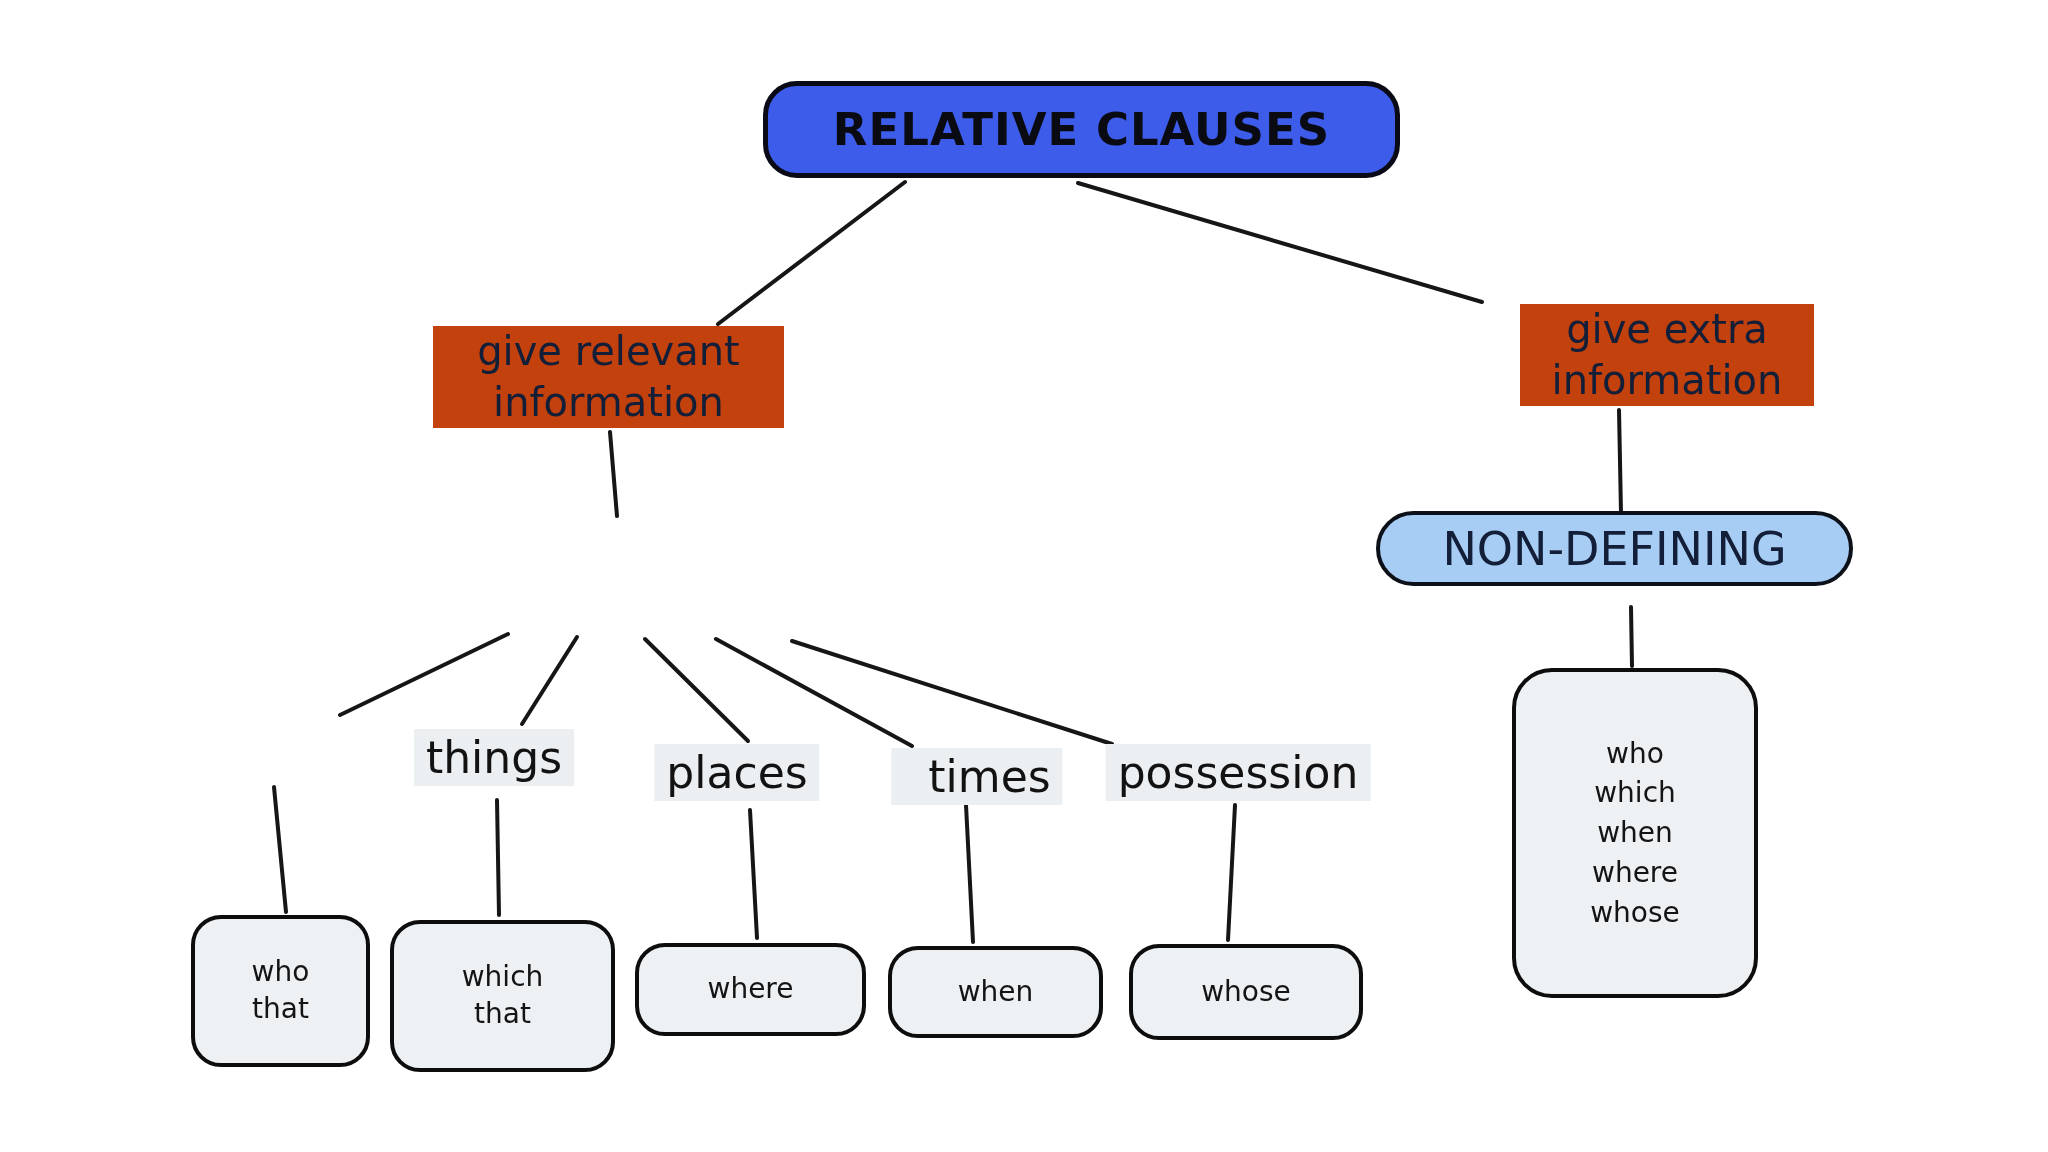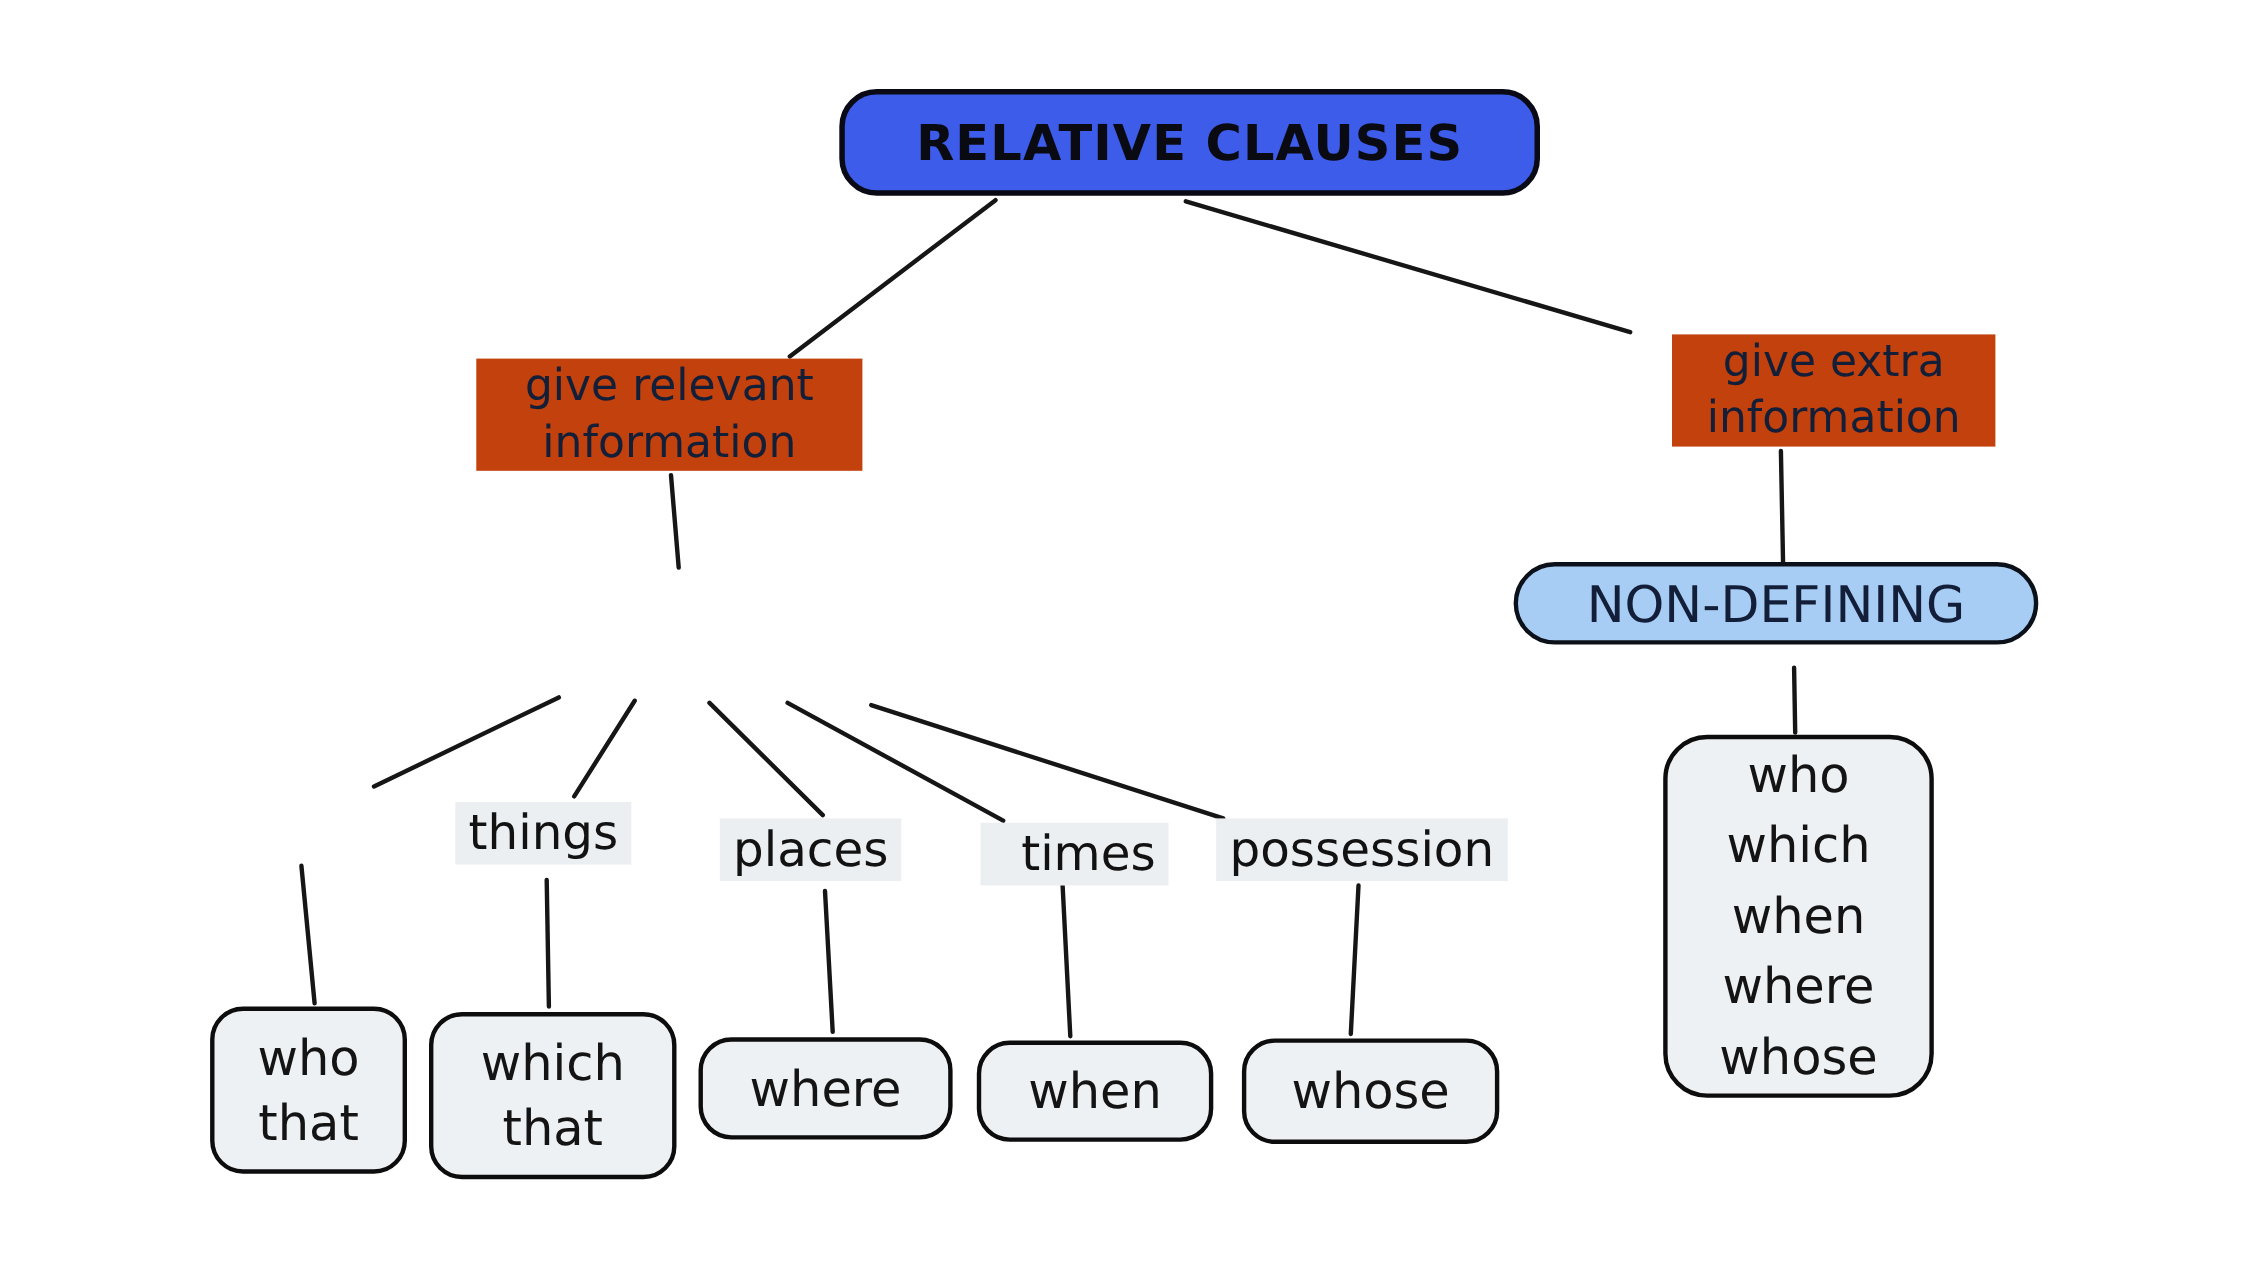--- a/index.html
+++ b/index.html
@@ -23,21 +23,21 @@
     background:#c2410c;color:#131f38;font-size:40px;line-height:1.27;
     white-space:pre-line;
   }
   .category{
     position:absolute;transform:translateX(-50%);
     background:#ebeff2;color:#121212;font-size:44px;padding:3px 12px;
     white-space:nowrap;
   }
   .leaf{
     background:#edf1f4;border:4px solid #0d0d0d;border-radius:30px;
-    color:#141414;font-size:45px;line-height:1.32;white-space:pre-line;
+    color:#141414;font-size:28px;line-height:1.32;white-space:pre-line;
   }
   .leaf.big{border-radius:40px;line-height:1.42;}
 </style>
 </head>
 <body>
 
 <div class="canvas">
 
   <svg class="edges" viewBox="0 0 2048 1152" xmlns="http://www.w3.org/2000/svg">
 

